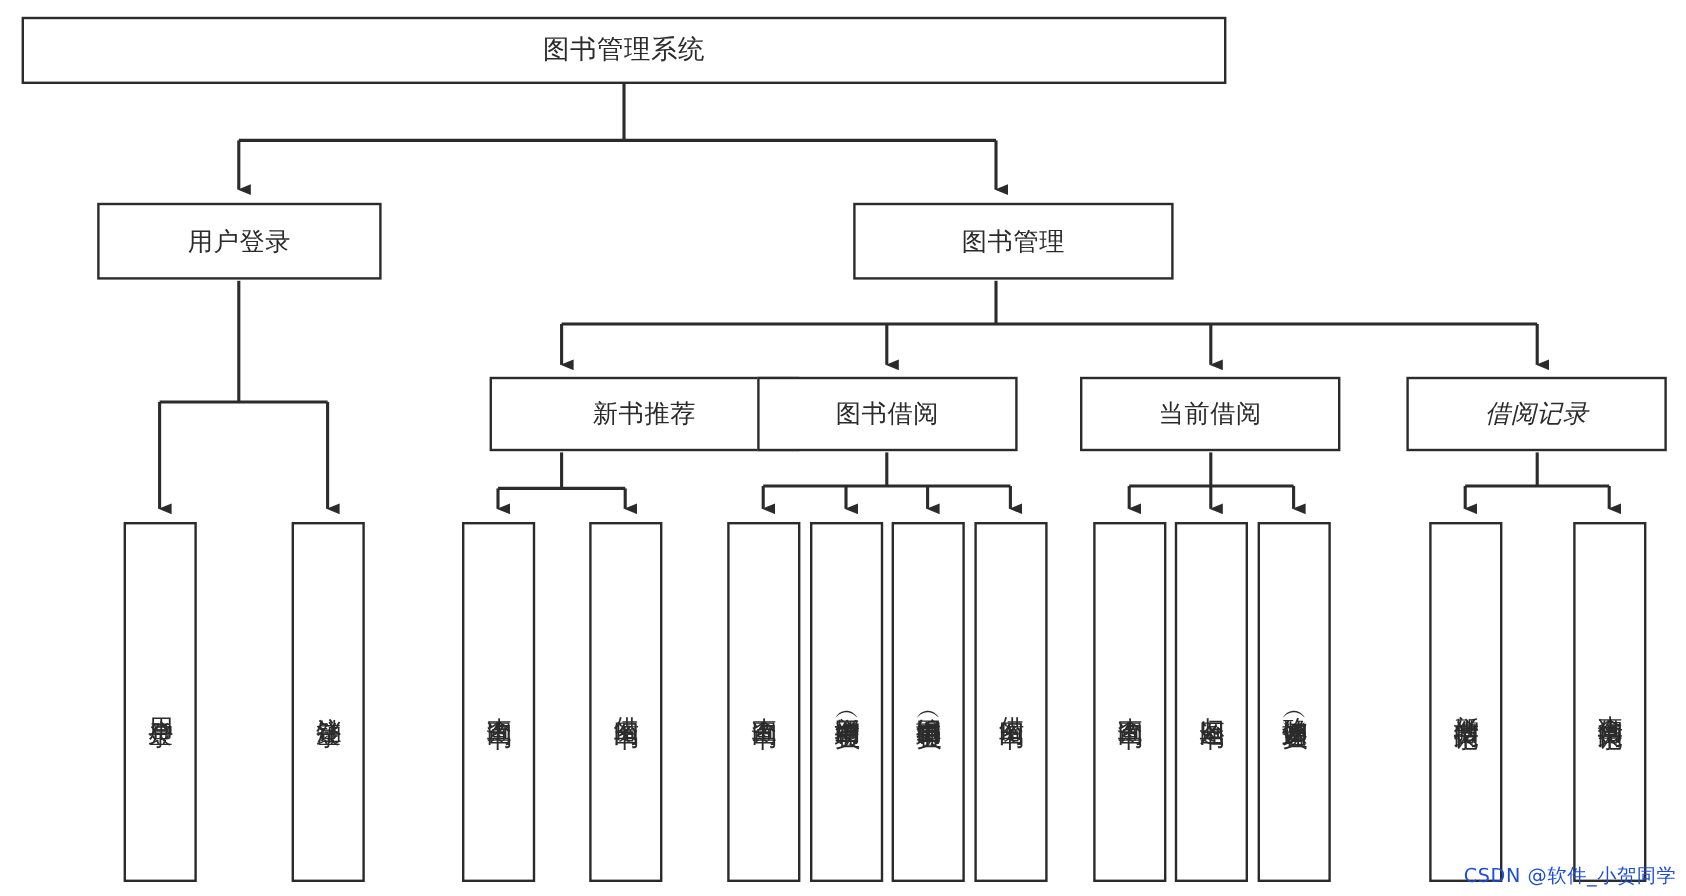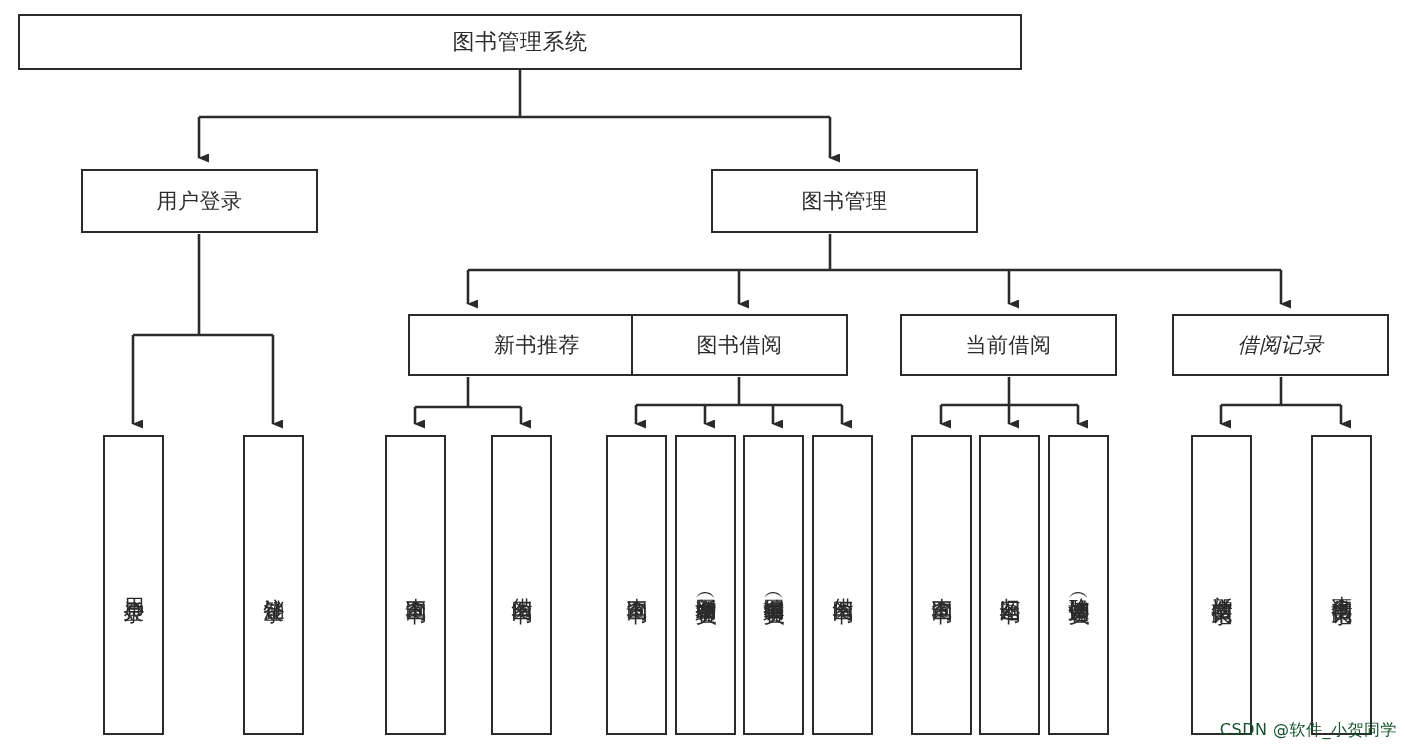--- a/index.html
+++ b/index.html
@@ -64,21 +64,21 @@
   }
   .node.vertical.tall-label .node-label {
     max-height: 294px;
     letter-spacing: 1px;
   }
   #watermark {
     position: absolute;
     right: 8px;
     bottom: 6px;
     font-size: 16px;
-    color: #14532d;
+    color: #1d4ed8;
     z-index: 5;
     white-space: nowrap;
     letter-spacing: 0.5px;
     pointer-events: none;
   }
 </style>
 </head>
 <body>
 
 <div id="diagram-root">

